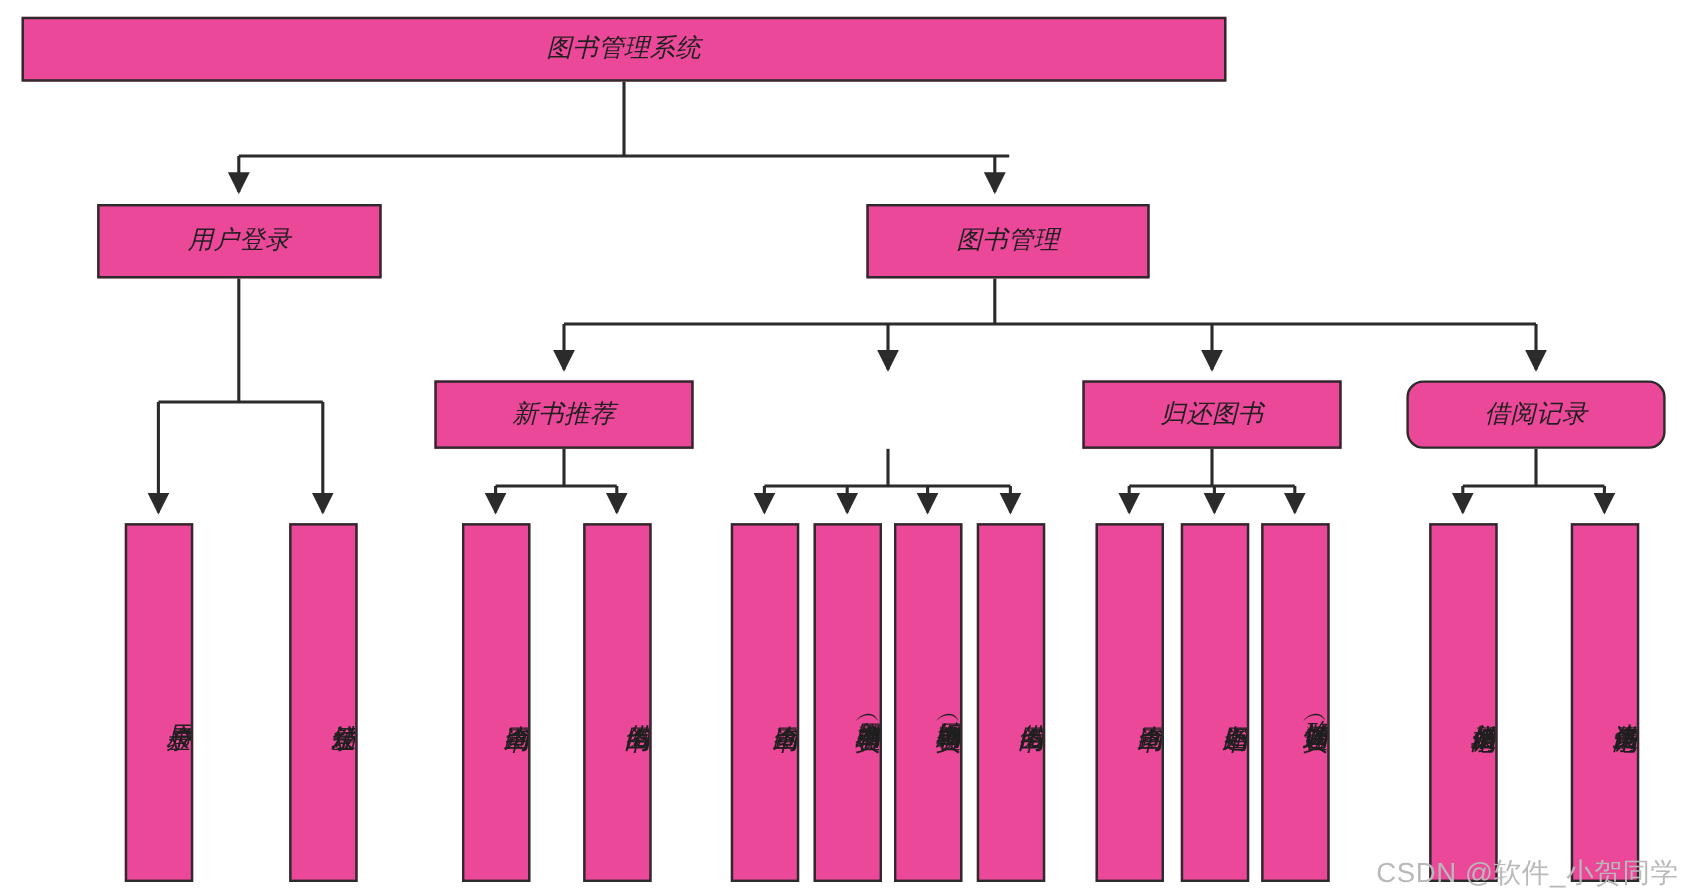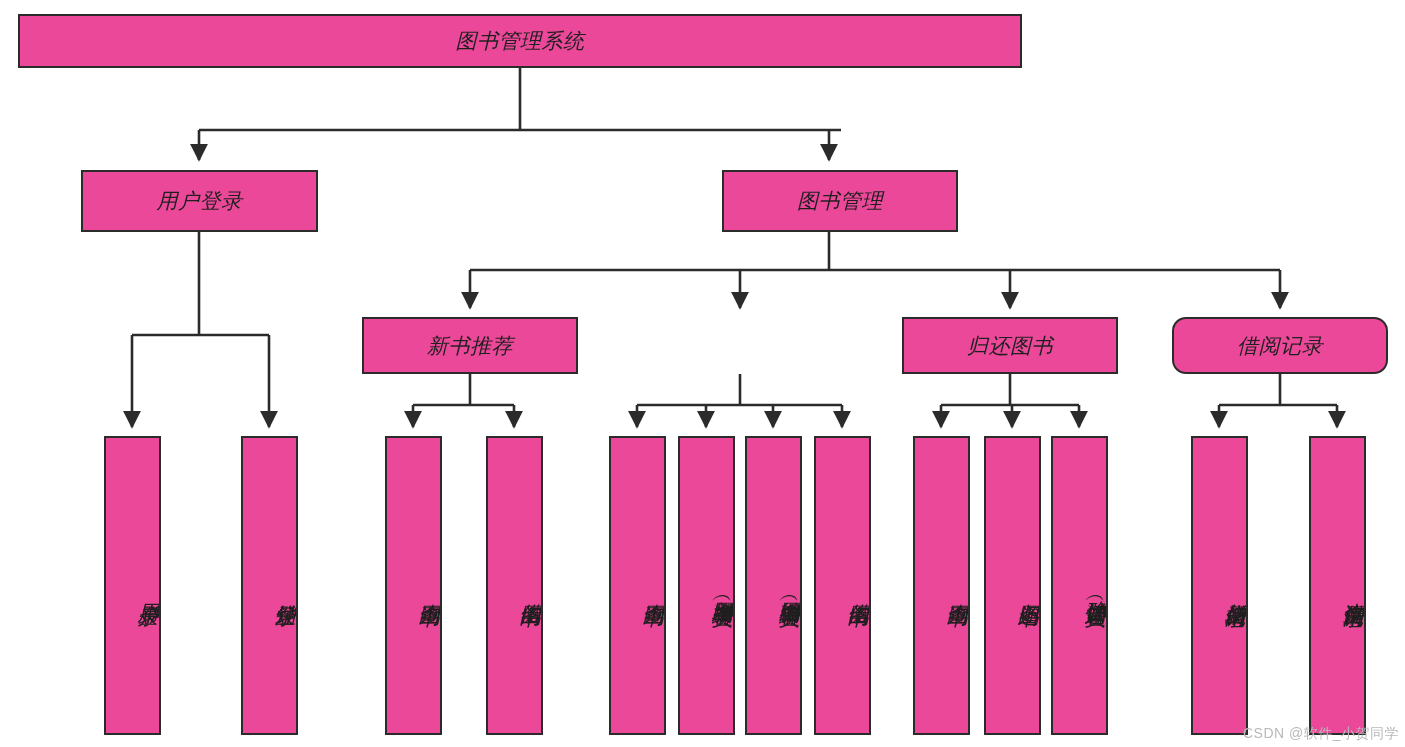--- a/index.html
+++ b/index.html
@@ -55,21 +55,21 @@
   .node.vert .vtext {
     display: block;
     writing-mode: vertical-rl;
     text-orientation: upright;
     max-height: 290px;
   }
   .watermark {
     position: absolute;
     right: 6px;
     bottom: 4px;
-    font-size: 14px;
+    font-size: 23px;
     color: #b9b9b9;
     white-space: nowrap;
     letter-spacing: 0.5px;
   }
 </style>
 </head>
 <body>
 
 <div id="canvas">
 

